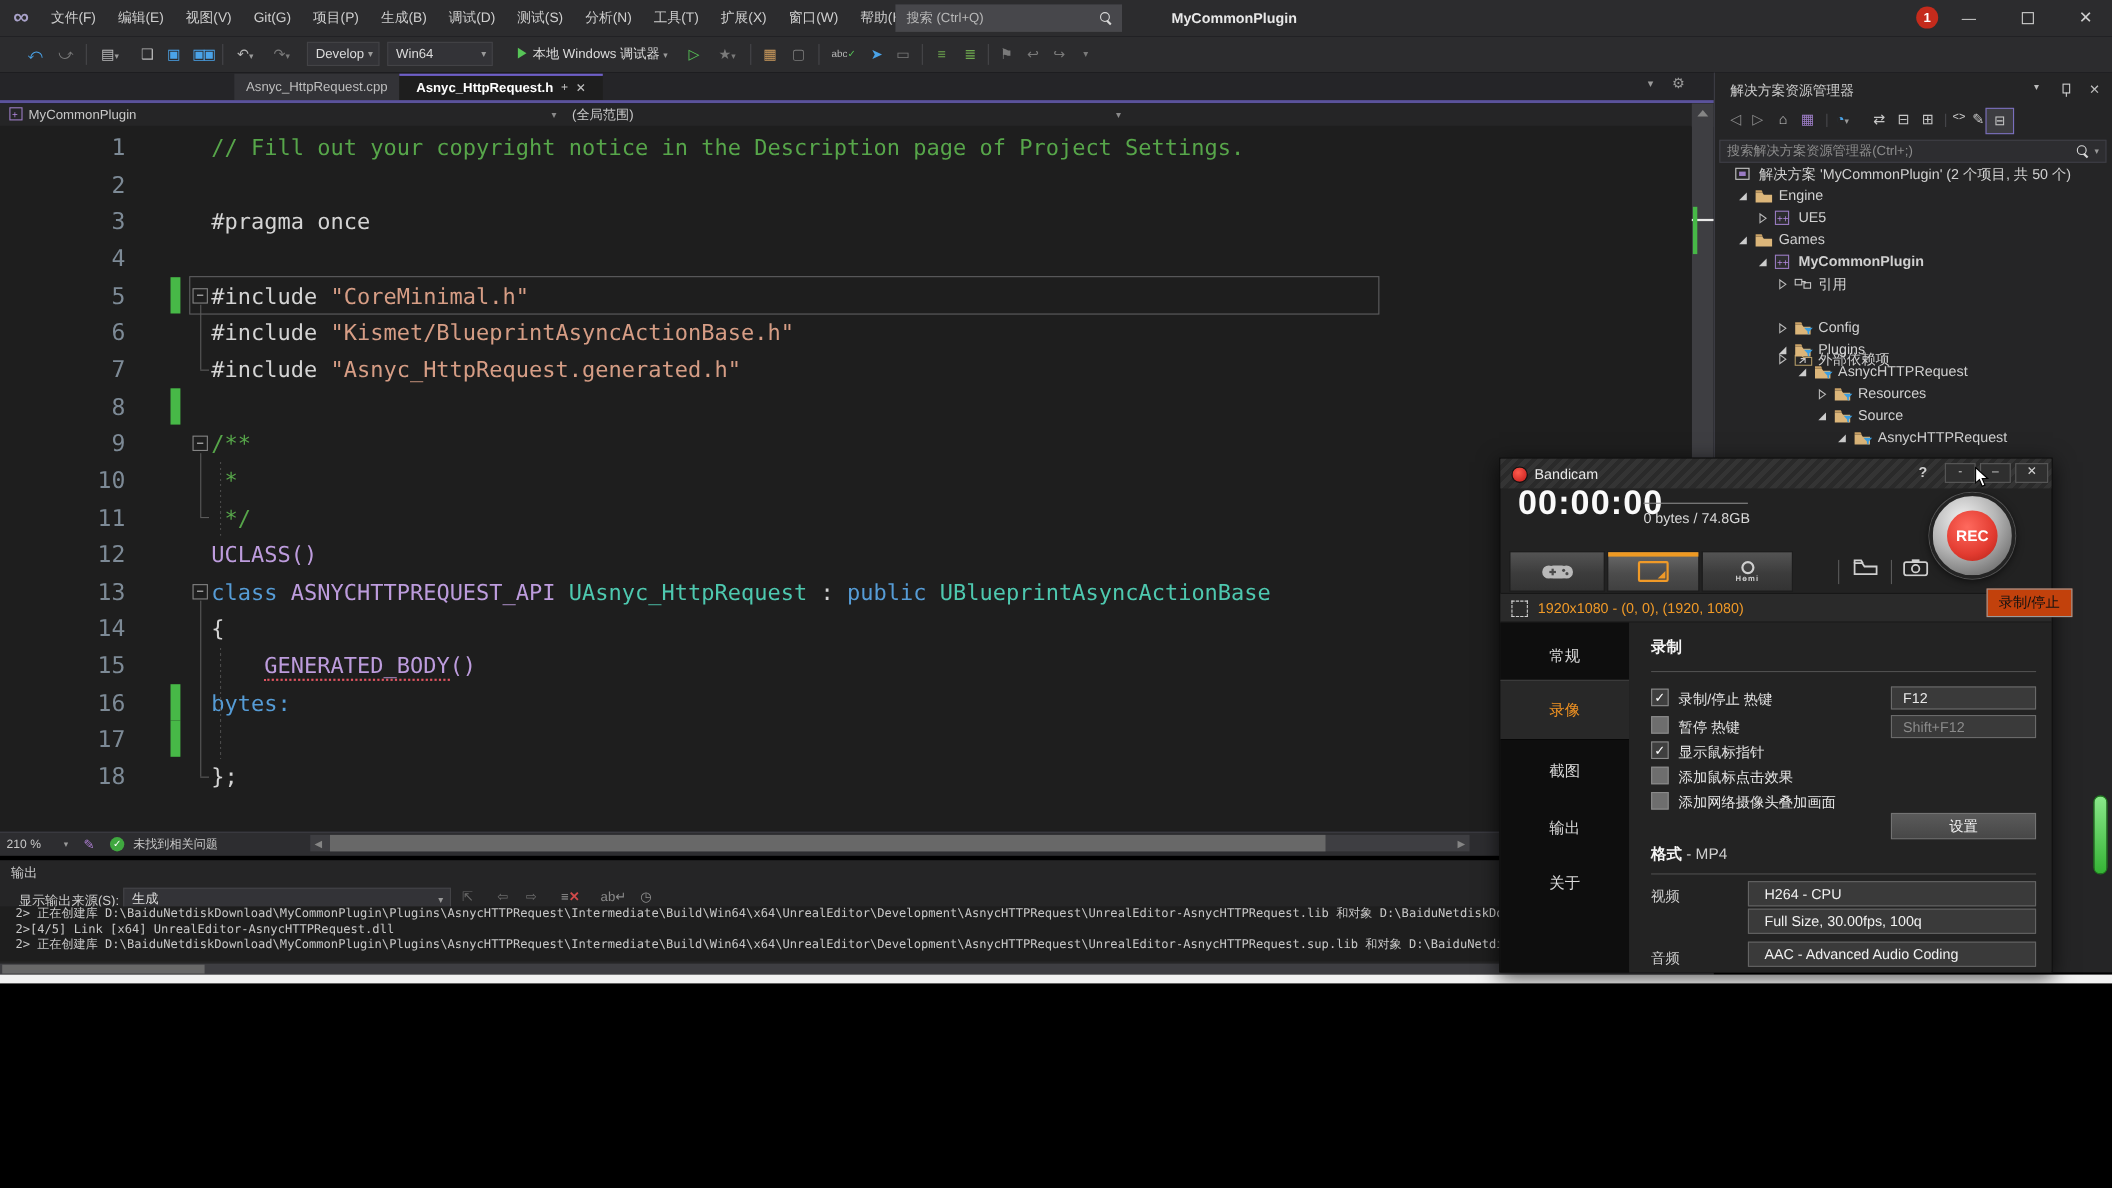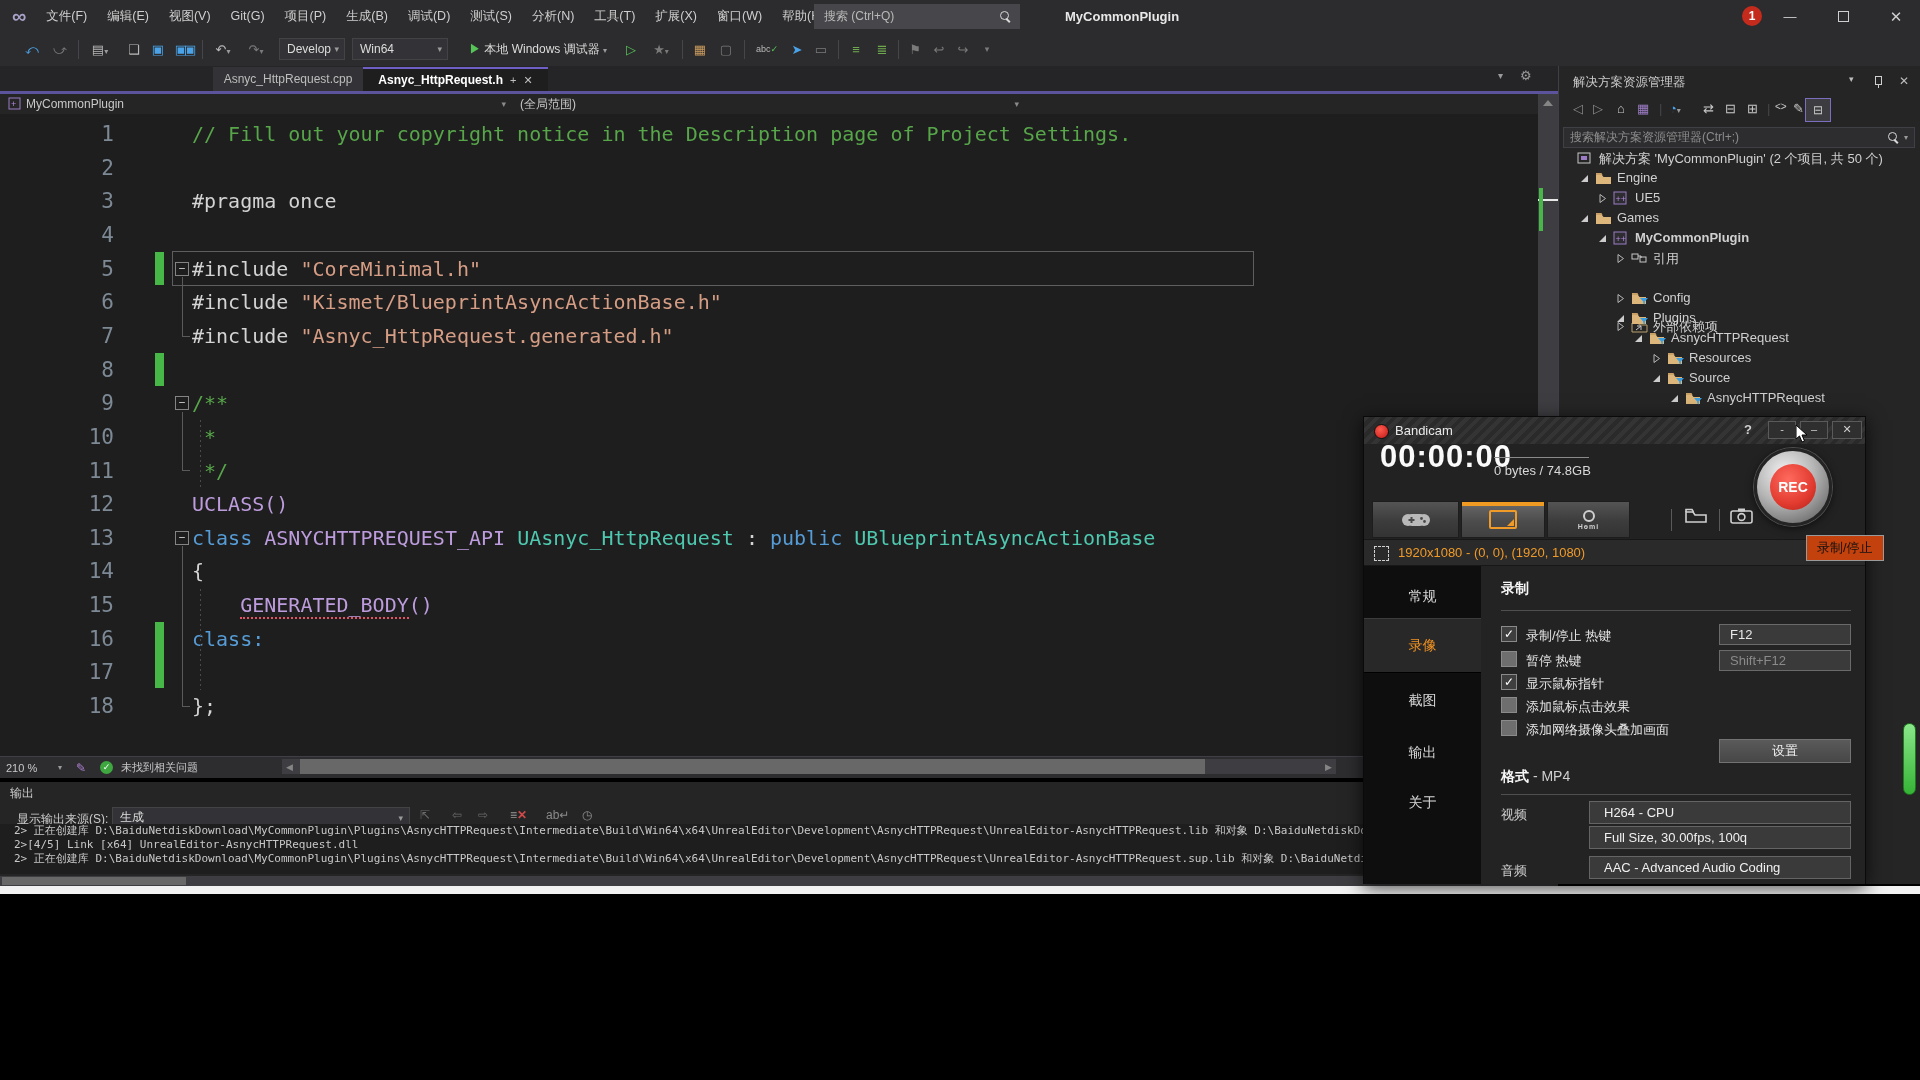--- a/index.html
+++ b/index.html
@@ -337,21 +337,21 @@
         <div class="lnum">14</div>
         <div class="codetext"><span class="pln">{</span></div>
       </div>
       <div class="code-line" style="top: 474.1px;">
         <div class="lnum">15</div>
         <div class="codetext"><span class="pln">    </span><span class="mac err">GENERATED_BODY</span><span class="mac">()</span></div>
       </div>
       <div class="code-line" style="top: 507.75px;">
         <div class="lnum">16</div>
         <div class="chbar"></div>
-        <div class="codetext"><span class="kw">class:</span></div>
+        <div class="codetext"><span class="kw">bytes:</span></div>
       </div>
       <div class="code-line" style="top: 541.4px;">
         <div class="lnum">17</div>
         <div class="chbar"></div>
         <div class="codetext"></div>
       </div>
       <div class="code-line" style="top: 575.05px;">
         <div class="lnum">18</div>
         <div class="codetext"><span class="pln">};</span></div>
       </div>

